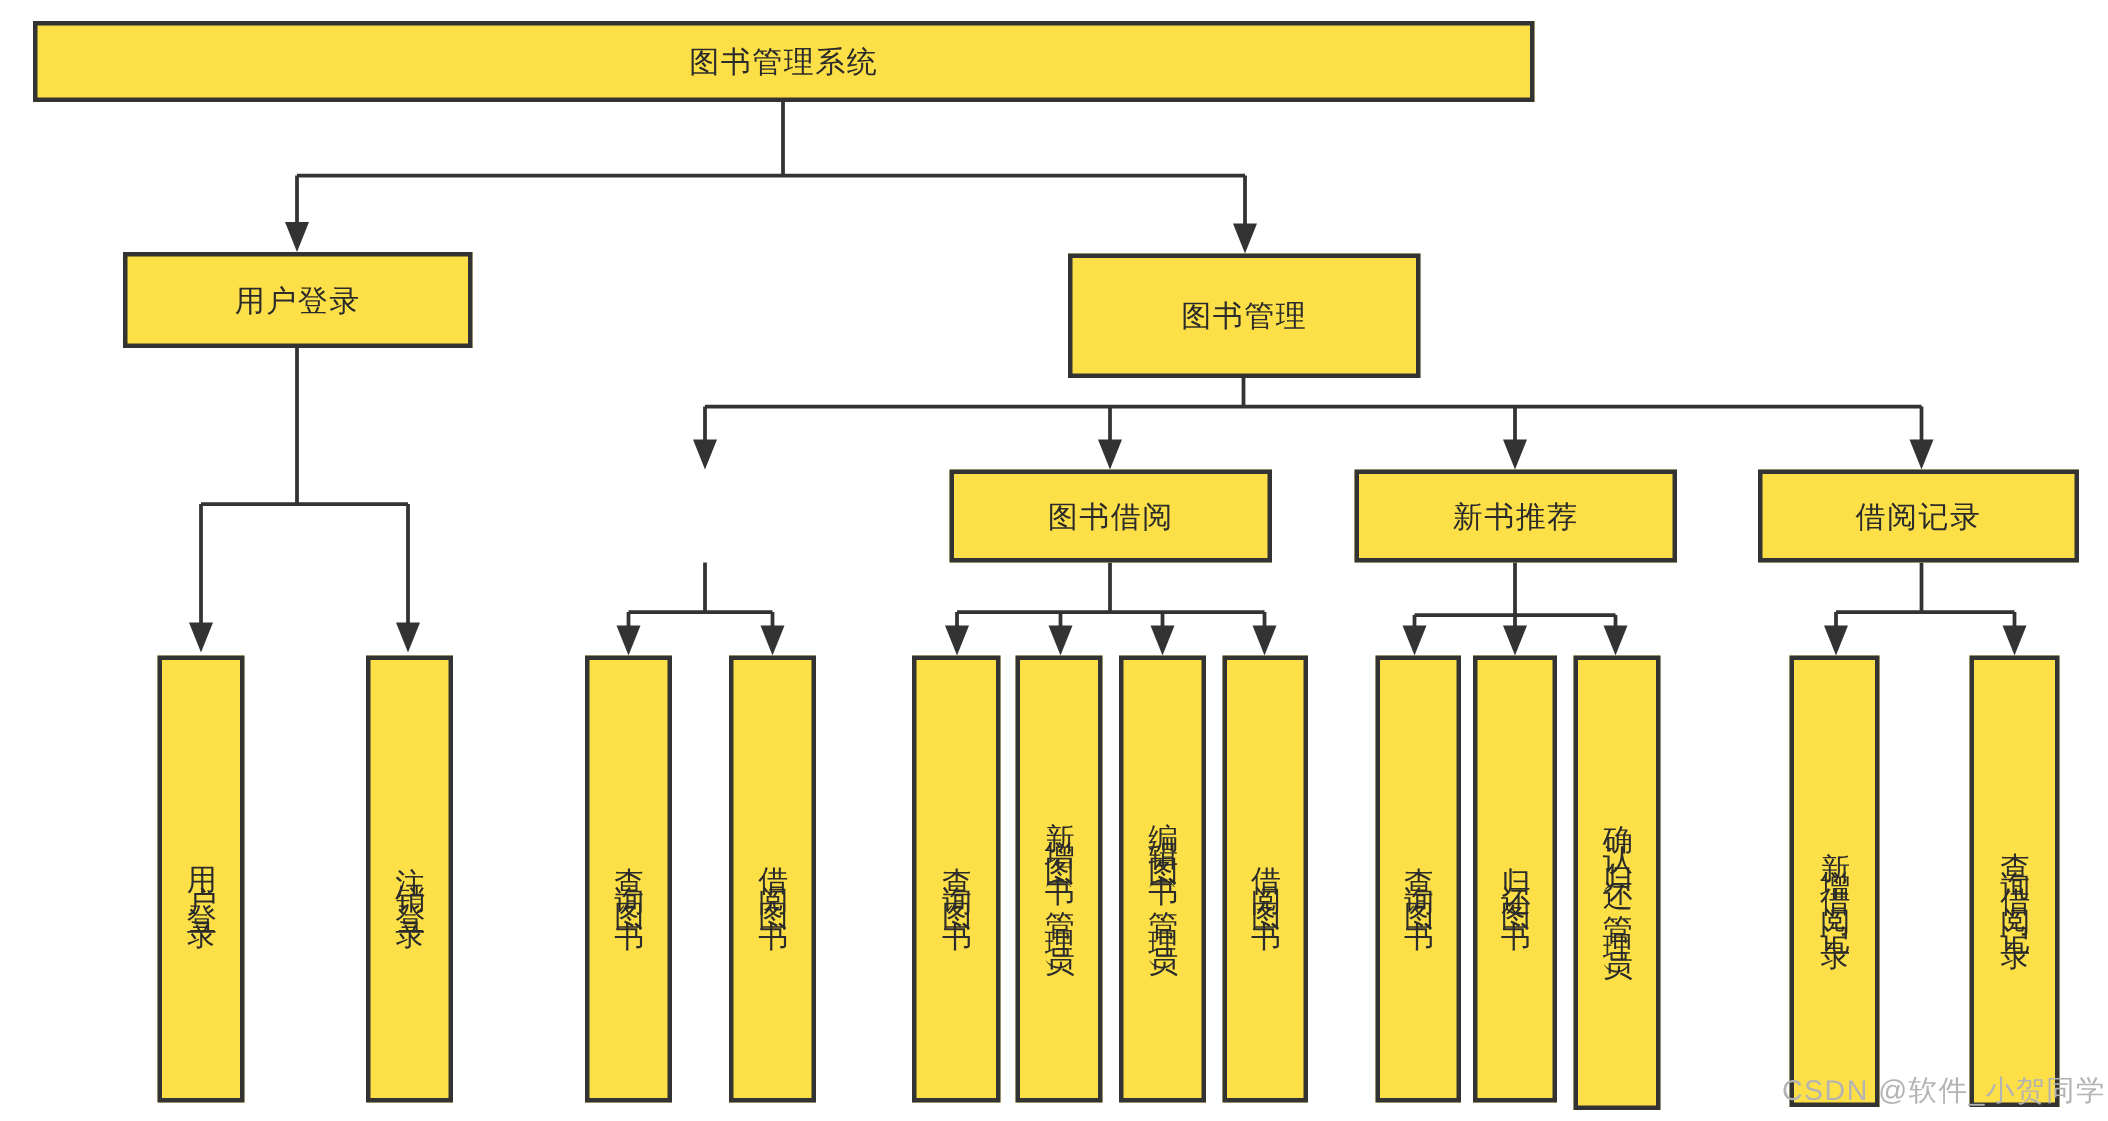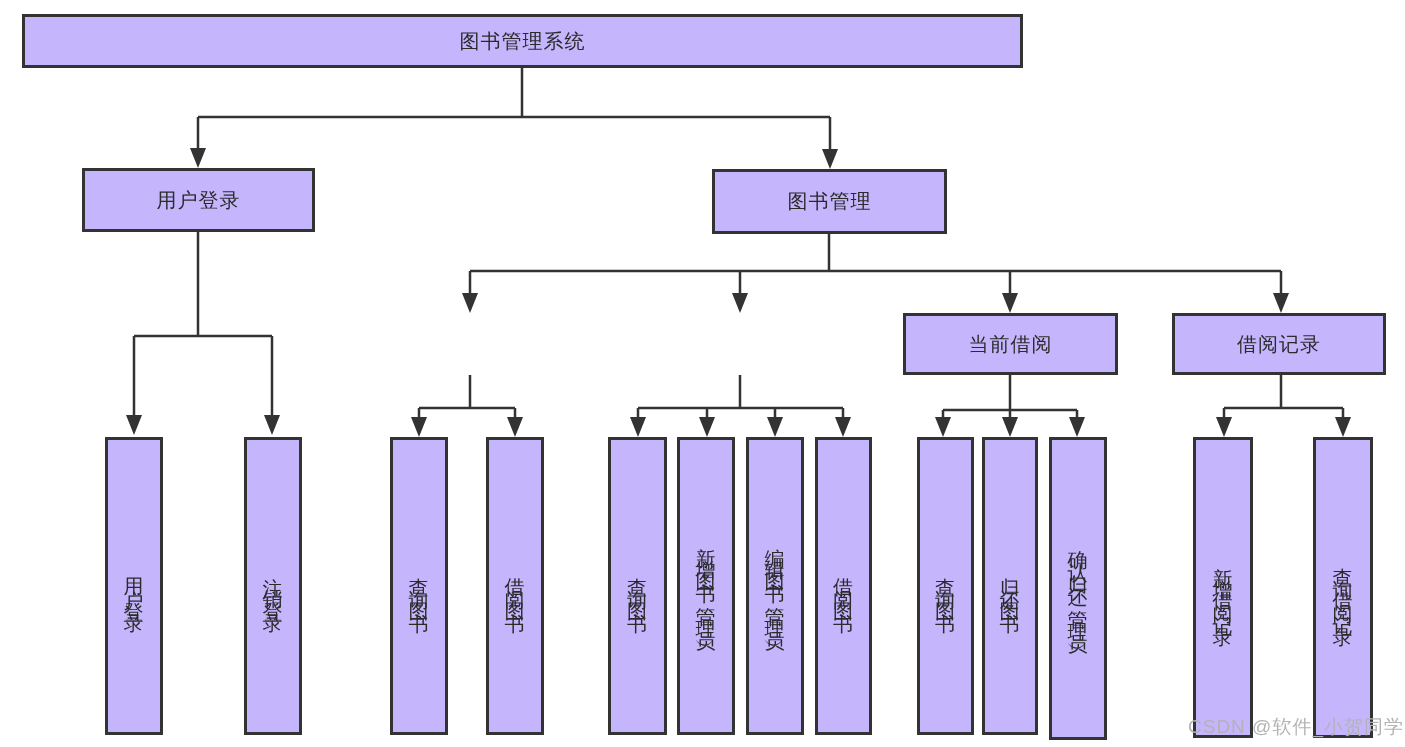--- a/index.html
+++ b/index.html
@@ -20,21 +20,21 @@
     left: 0;
     top: 0;
     width: 1405px;
     height: 747px;
     pointer-events: none;
   }
   .node {
     position: absolute;
     box-sizing: border-box;
     border: 3px solid #333333;
-    background: #c4b5fd;
+    background: #fde047;
     display: flex;
     align-items: center;
     justify-content: center;
     color: #2b2b2b;
   }
   .hbox span {
     font-size: 20px;
     letter-spacing: 1px;
     white-space: nowrap;
   }
@@ -92,26 +92,29 @@
     </g>
   </svg>
 
   <div class="node hbox" style="left:22px;top:14px;width:1001px;height:54px">
     <span>图书管理系统</span>
   </div>
 
   <div class="node hbox" style="left:82px;top:168px;width:233px;height:64px">
     <span>用户登录</span>
   </div>
-  <div class="node hbox" style="left:712px;top:169px;width:235px;height:65px">
+  <div class="node hbox" style="left:712px;top:169px;width:235px;height:83px">
     <span>图书管理</span>
   </div>
 
+  <div class="node hbox" style="left:633px;top:313px;width:215px;height:62px">
+    <span>图书借阅</span>
+  </div>
   <div class="node hbox" style="left:903px;top:313px;width:215px;height:62px">
-    <span>当前借阅</span>
+    <span>新书推荐</span>
   </div>
   <div class="node hbox" style="left:1172px;top:313px;width:214px;height:62px">
     <span>借阅记录</span>
   </div>
 
   <div class="node vbox" style="left:105px;top:437px;width:58px;height:298px">
     <span class="vtext">用户登录</span>
   </div>
   <div class="node vbox" style="left:244px;top:437px;width:58px;height:298px">
     <span class="vtext">注销登录</span>

